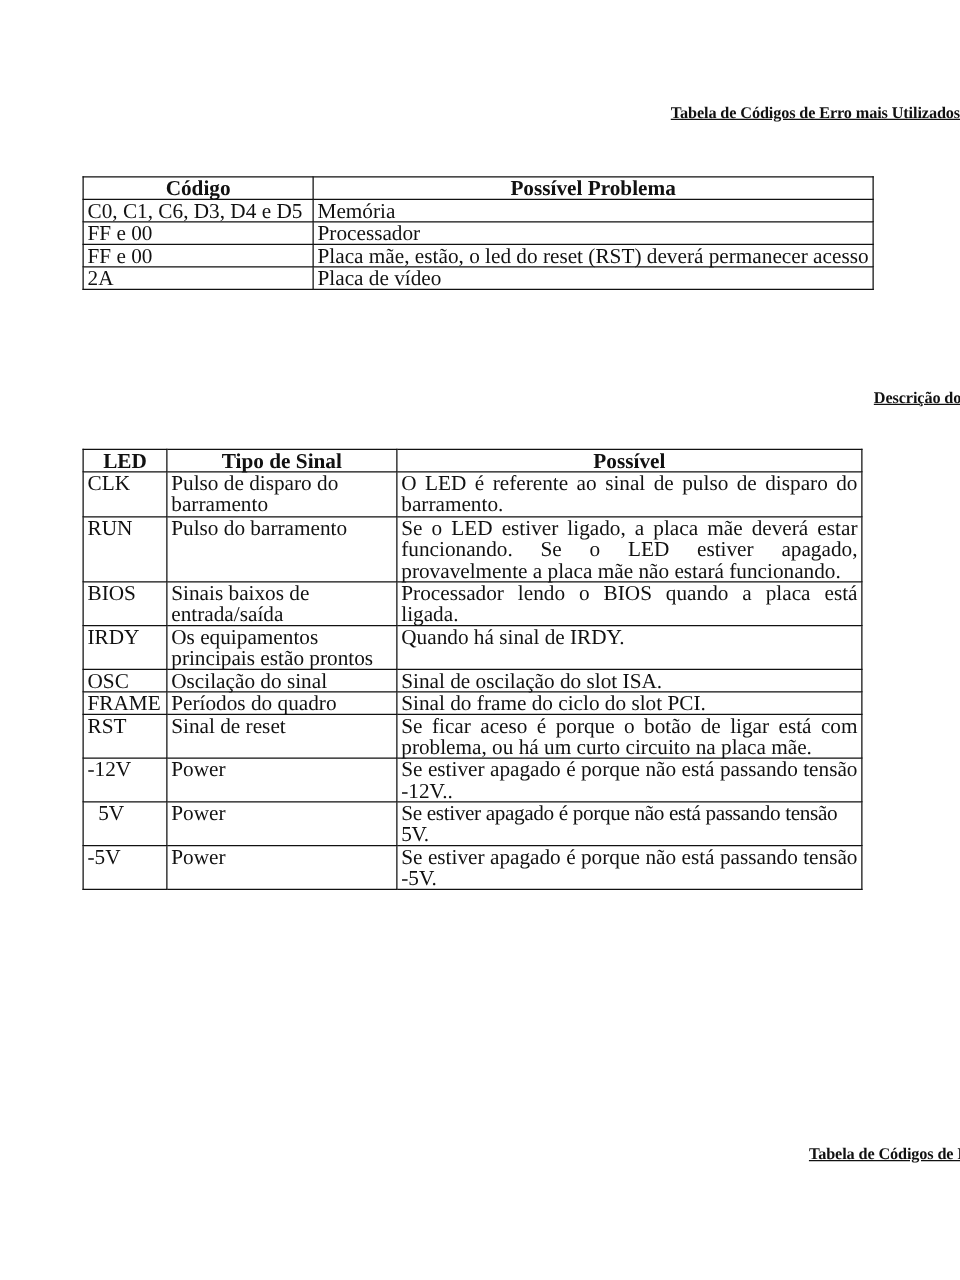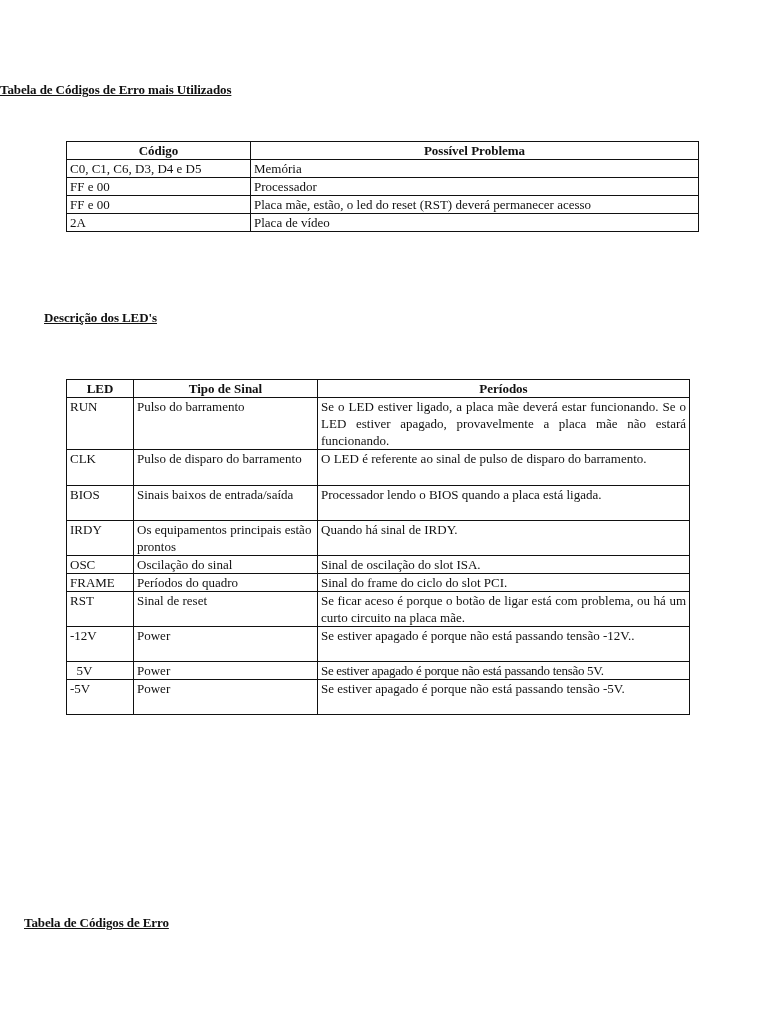--- a/index.html
+++ b/index.html
@@ -1,28 +1,28 @@
 <!DOCTYPE html>
 <html><head>
   <meta charset="utf-8">
   <style>
     html, body { margin: 0; padding: 0; background: #ffffff; }
     body { width: 768px; height: 1024px; position: relative; overflow: hidden;
            font-family: "Liberation Serif", "DejaVu Serif", serif; color: #111; }
-    .title { position: absolute; left: 0; width: 768px; text-align: left;
+    .title { position: absolute; left: 0; width: 768px; text-align: right;
              font-weight: bold; font-size: 13px; text-decoration: underline;
              letter-spacing: -0.1px; }
-    table { position: absolute; border-collapse: collapse; font-size: 13px; }
+    table { position: absolute; border-collapse: collapse; font-size: 17px; }
     td, th { border: 1.5px solid #111; padding: 0 3px; vertical-align: top;
              line-height: 17px; font-weight: normal; }
     th { font-weight: bold; text-align: center; }
     .just { text-align: justify; text-align-last: left; }
     #t1 { left: 66px; top: 141px; width: 633px; }
     #t1 td, #t1 th { height: 16px; }
-    #t2 { left: 66px; top: 379px; width: 624px; }
+    #t2 { left: 66px; top: 359px; width: 624px; }
   </style>
 </head>
 <body>
 
 <div class="title" style="top:82px;">Tabela de Códigos de Erro mais Utilizados</div>
 
 <table id="t1">
   <colgroup>
       <col style="width:184px">
       <col>
@@ -56,31 +56,31 @@
 <table id="t2">
   <colgroup>
       <col style="width:67px">
       <col style="width:184px">
       <col>
     </colgroup>
   <tbody>
       <tr>
     <th>LED</th>
     <th>Tipo de Sinal</th>
-    <th>Períodos</th>
+    <th>Possível</th>
+  </tr>
+  <tr style="height:36px">
+    <td>CLK</td>
+    <td>Pulso de disparo do barramento</td>
+    <td class="just">O LED é referente ao sinal de pulso de disparo do barramento.</td>
   </tr>
   <tr style="height:51px">
     <td>RUN</td>
     <td>Pulso do barramento</td>
     <td class="just">Se o LED estiver ligado, a placa mãe deverá estar funcionando. Se o LED estiver apagado, provavelmente a placa mãe não estará funcionando.</td>
-  </tr>
-  <tr style="height:36px">
-    <td>CLK</td>
-    <td>Pulso de disparo do barramento</td>
-    <td class="just">O LED é referente ao sinal de pulso de disparo do barramento.</td>
   </tr>
   <tr style="height:35px">
     <td>BIOS</td>
     <td>Sinais baixos de entrada/saída</td>
     <td class="just">Processador lendo o BIOS quando a placa está ligada.</td>
   </tr>
   <tr style="height:26px">
     <td>IRDY</td>
     <td>Os equipamentos principais estão prontos</td>
     <td class="just">Quando há sinal de IRDY.</td>

